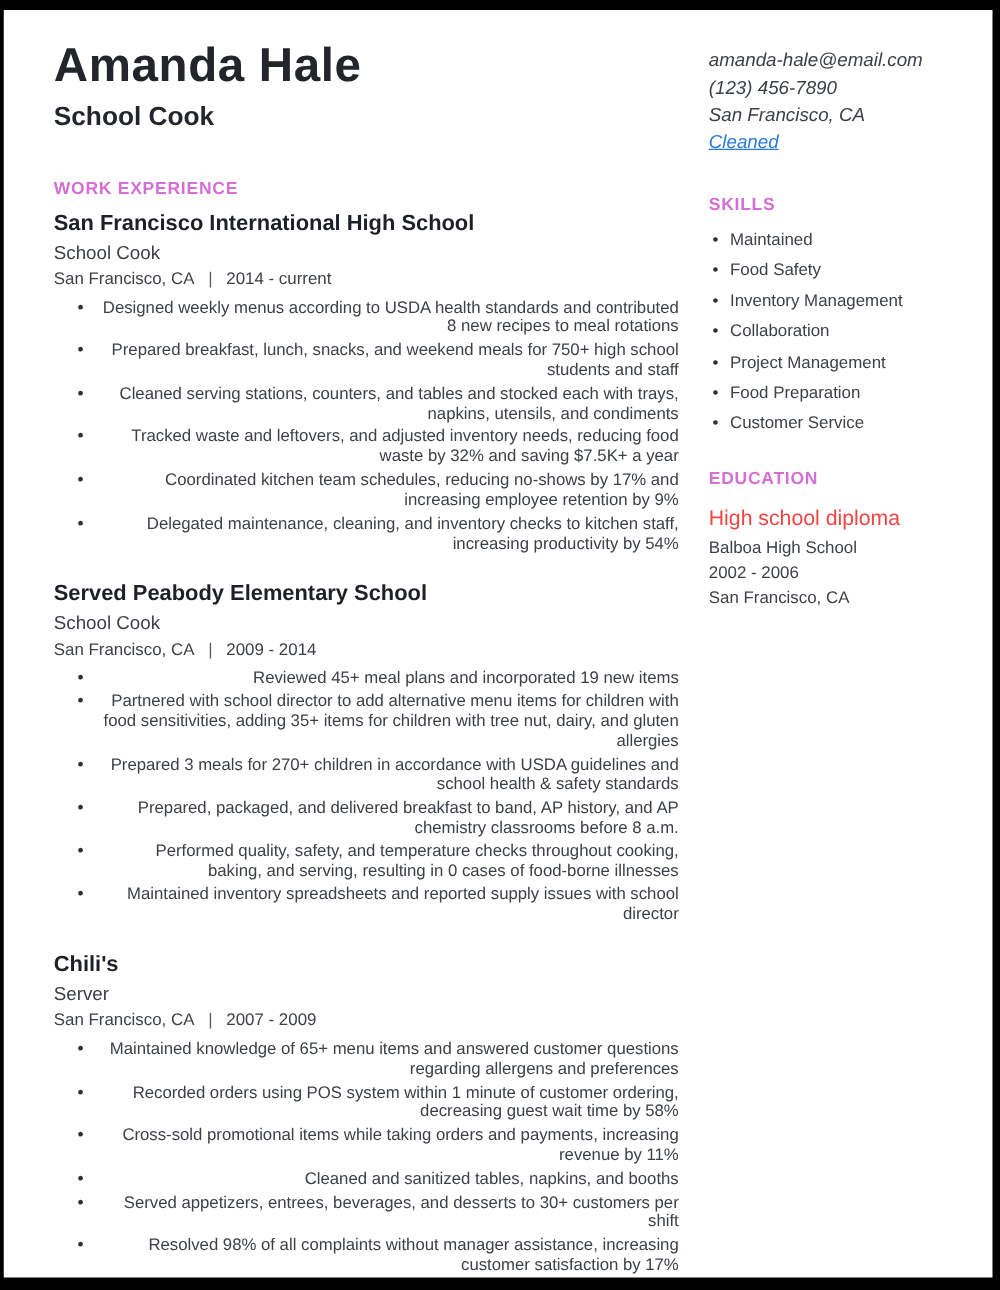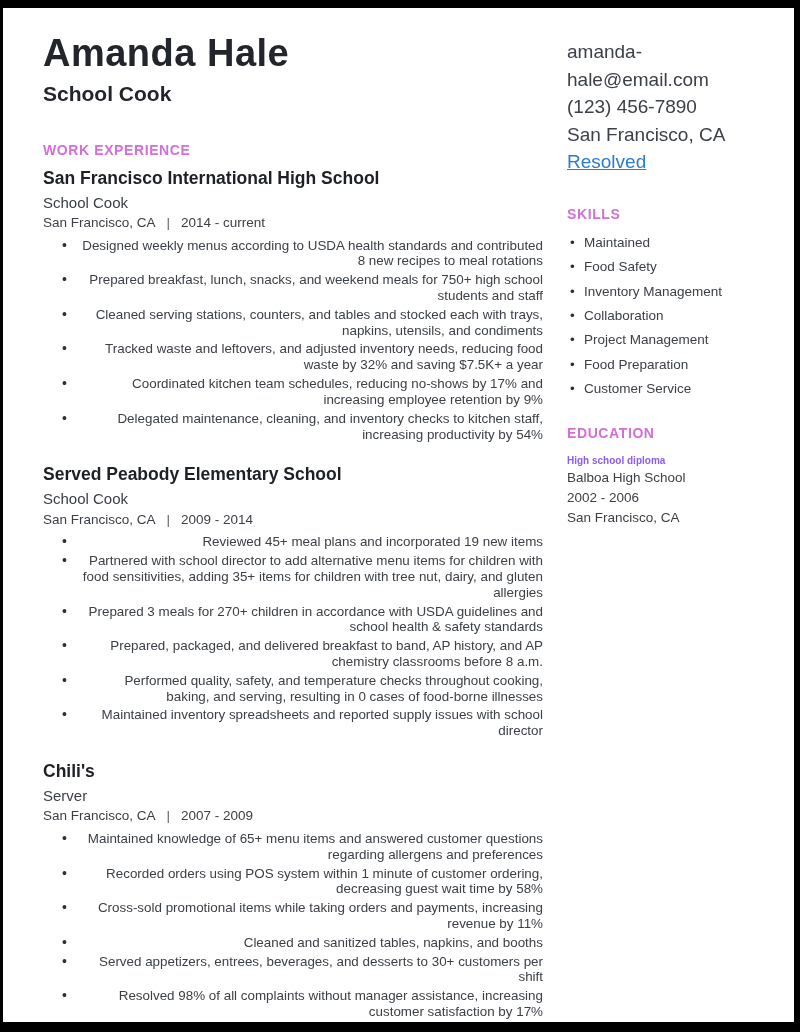--- a/index.html
+++ b/index.html
@@ -27,21 +27,21 @@
   h1.name{
     margin:0;font-size:38px;line-height:1.15;font-weight:bold;
     color:var(--ink);letter-spacing:.5px;
   }
   .subtitle{
     margin-top:6px;font-size:21px;font-weight:bold;color:var(--ink);
   }
   header.head{margin-bottom:36px;}
 
   
-  .contact{margin-top:6px;margin-bottom:30px;font-size:19px;line-height:1.45;color:#3c4147;}
+  .contact{margin-top:6px;margin-bottom:30px;font-size:15px;line-height:1.45;color:#3c4147;font-style:italic;}
   .contact a{color:var(--link);text-decoration:underline;cursor:pointer;}
 
   
   h2.sec{
     margin:0 0 10px 0;font-size:14px;font-weight:bold;
     color:var(--accent);letter-spacing:.6px;
   }
   .right-col h2.sec{margin-bottom:12px;}
   h2.sec.edu-h{margin-top:26px;}
 
@@ -69,21 +69,21 @@
   ul.skill-list li{
     position:relative;padding-left:14px;margin-bottom:5.5px;
     font-size:13.5px;line-height:1.4;color:#3c4147;
   }
   ul.skill-list li::before{
     content:"\2022";position:absolute;left:0;top:0;color:#2c3036;
   }
 
   
   .edu{font-size:13.5px;line-height:1.5;color:#3c4147;}
-  .edu .degree{font-weight:bold;font-size:10px;color:#8b5cf6;}
+  .edu .degree{font-weight:normal;font-size:17px;color:#ef4444;}
 </style>
 </head>
 <body>
 
 <div class="page">
   <div class="columns">
 
     <div class="left-col">
       <header class="head">
         <h1 class="name">Amanda Hale</h1>
@@ -133,21 +133,21 @@
             </ul>
           </section>
         </div>
     </div>
 
     <div class="right-col">
       <div class="contact">
         <div>amanda-hale@email.com</div>
         <div>(123) 456-7890</div>
         <div>San Francisco, CA</div>
-        <div><a>Resolved</a></div>
+        <div><a>Cleaned</a></div>
       </div>
 
       <h2 class="sec">SKILLS</h2>
       <ul class="skill-list" id="skills-list">
           <li>Maintained</li>
           <li>Food Safety</li>
           <li>Inventory Management</li>
           <li>Collaboration</li>
           <li>Project Management</li>
           <li>Food Preparation</li>

